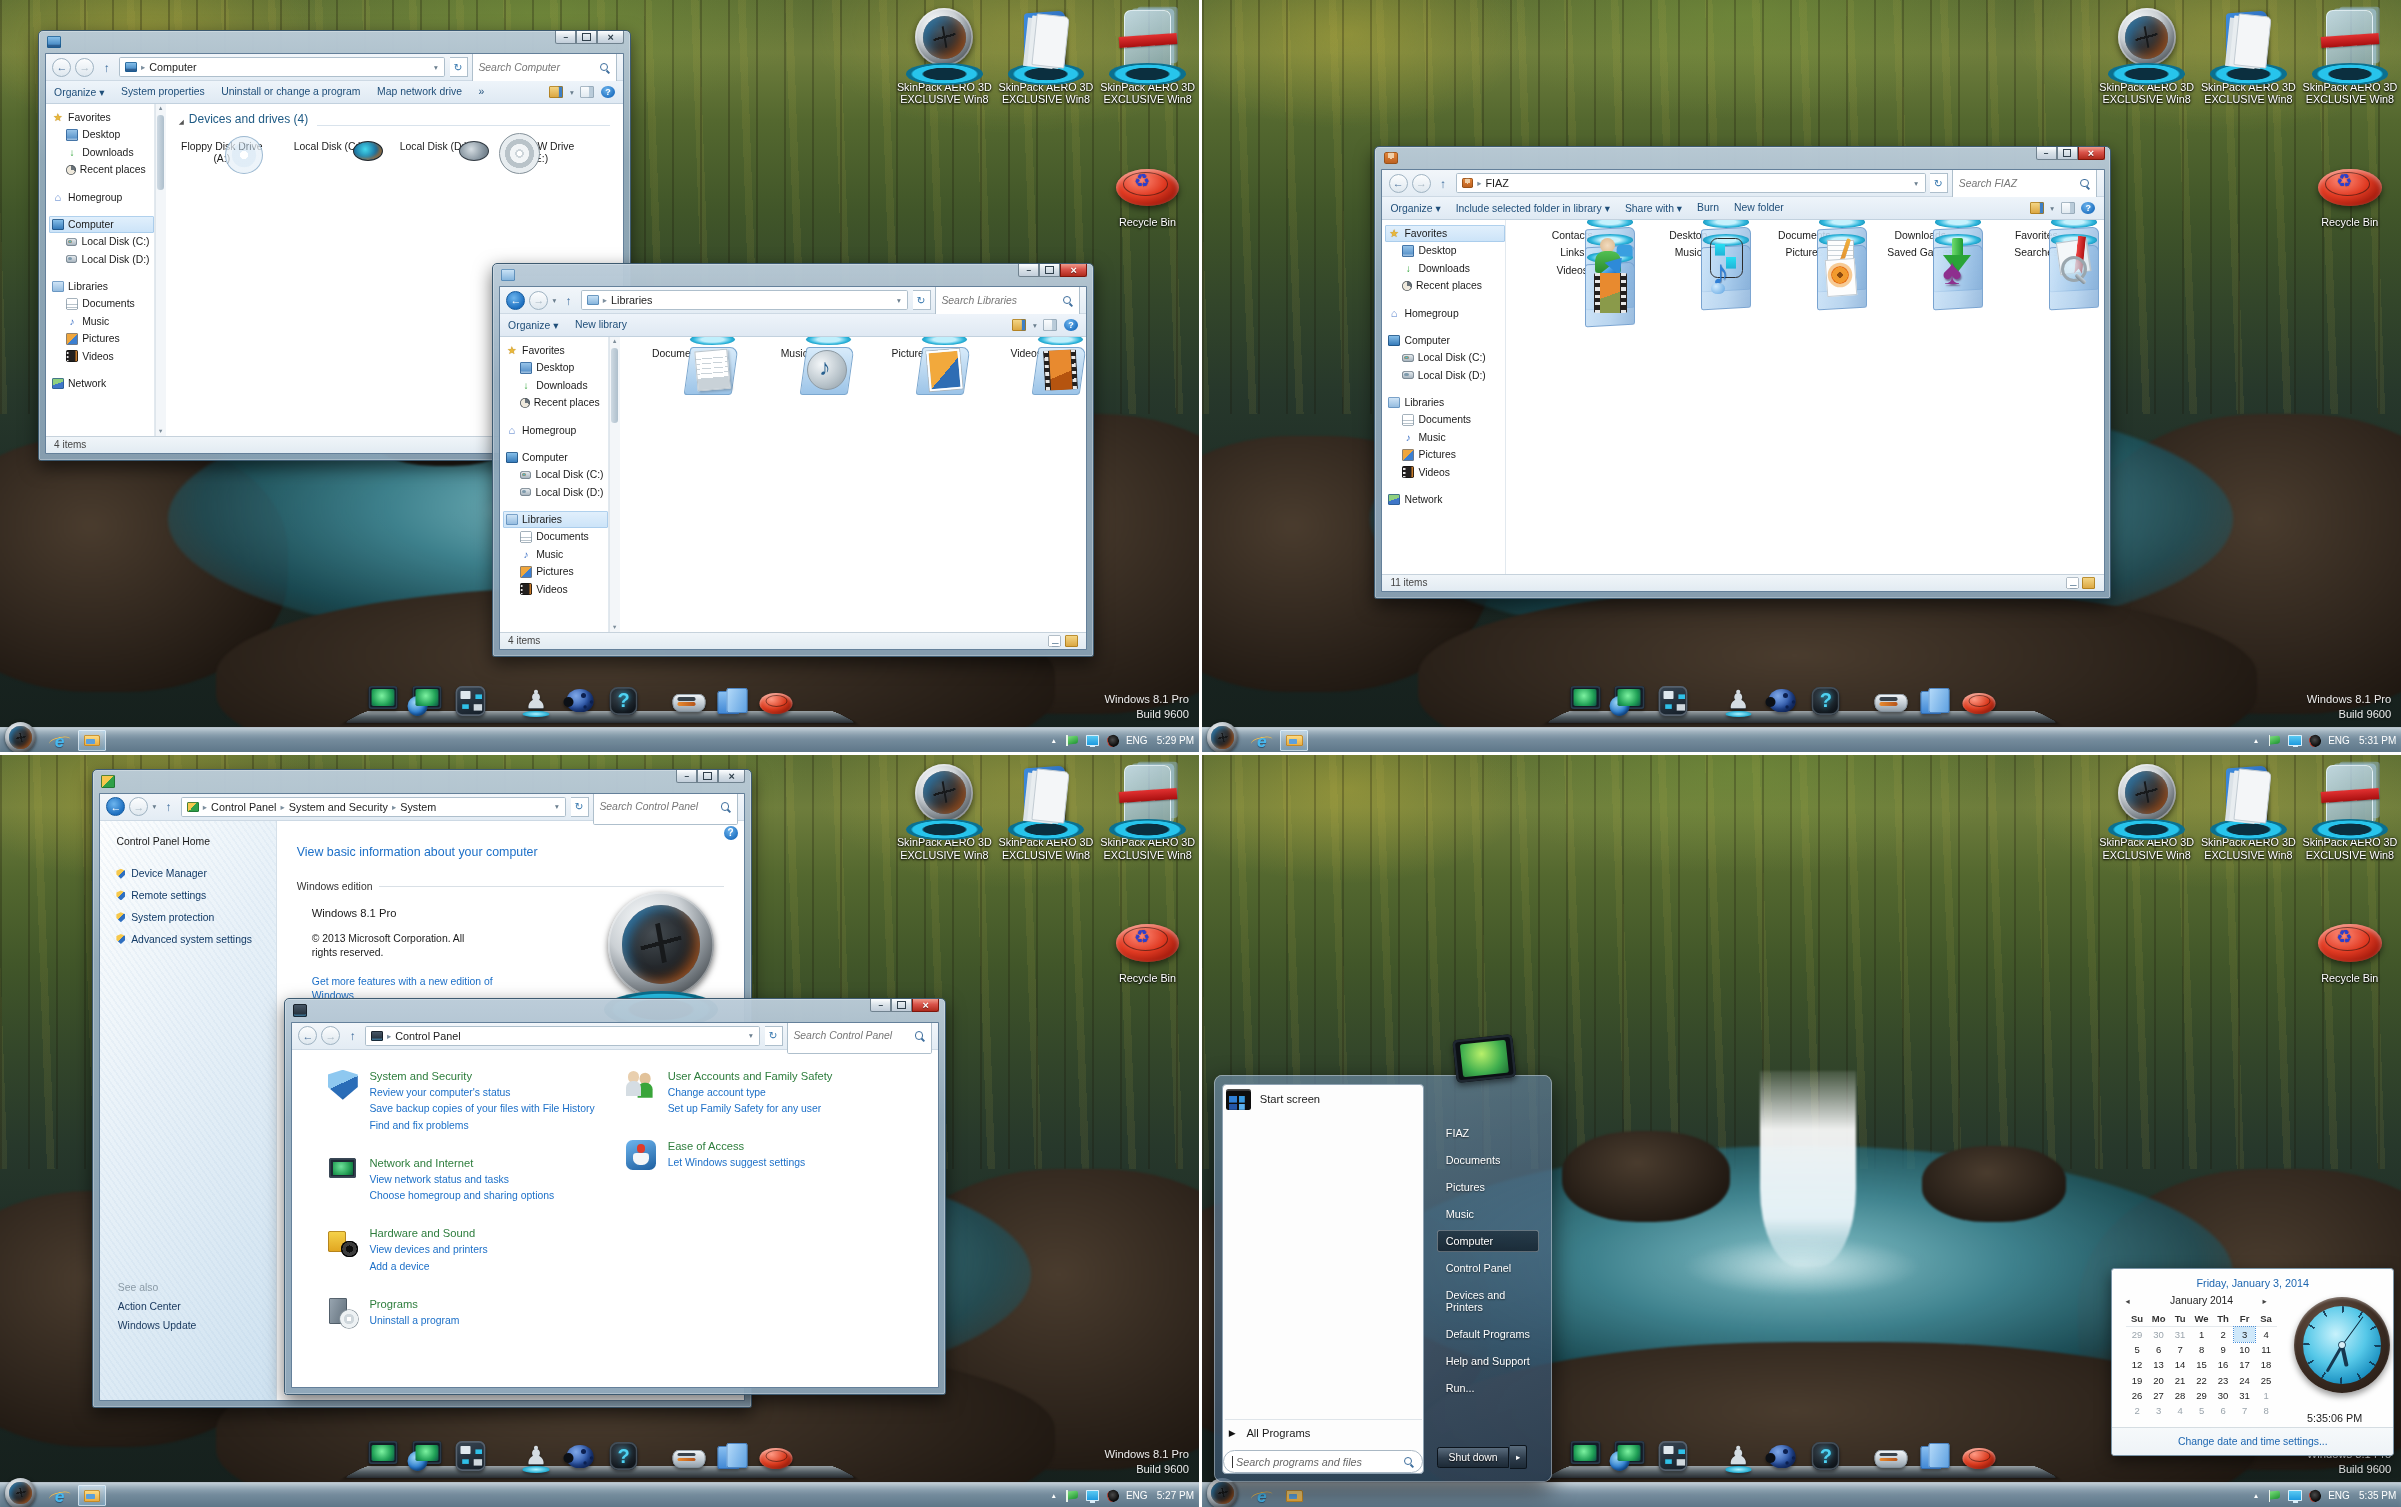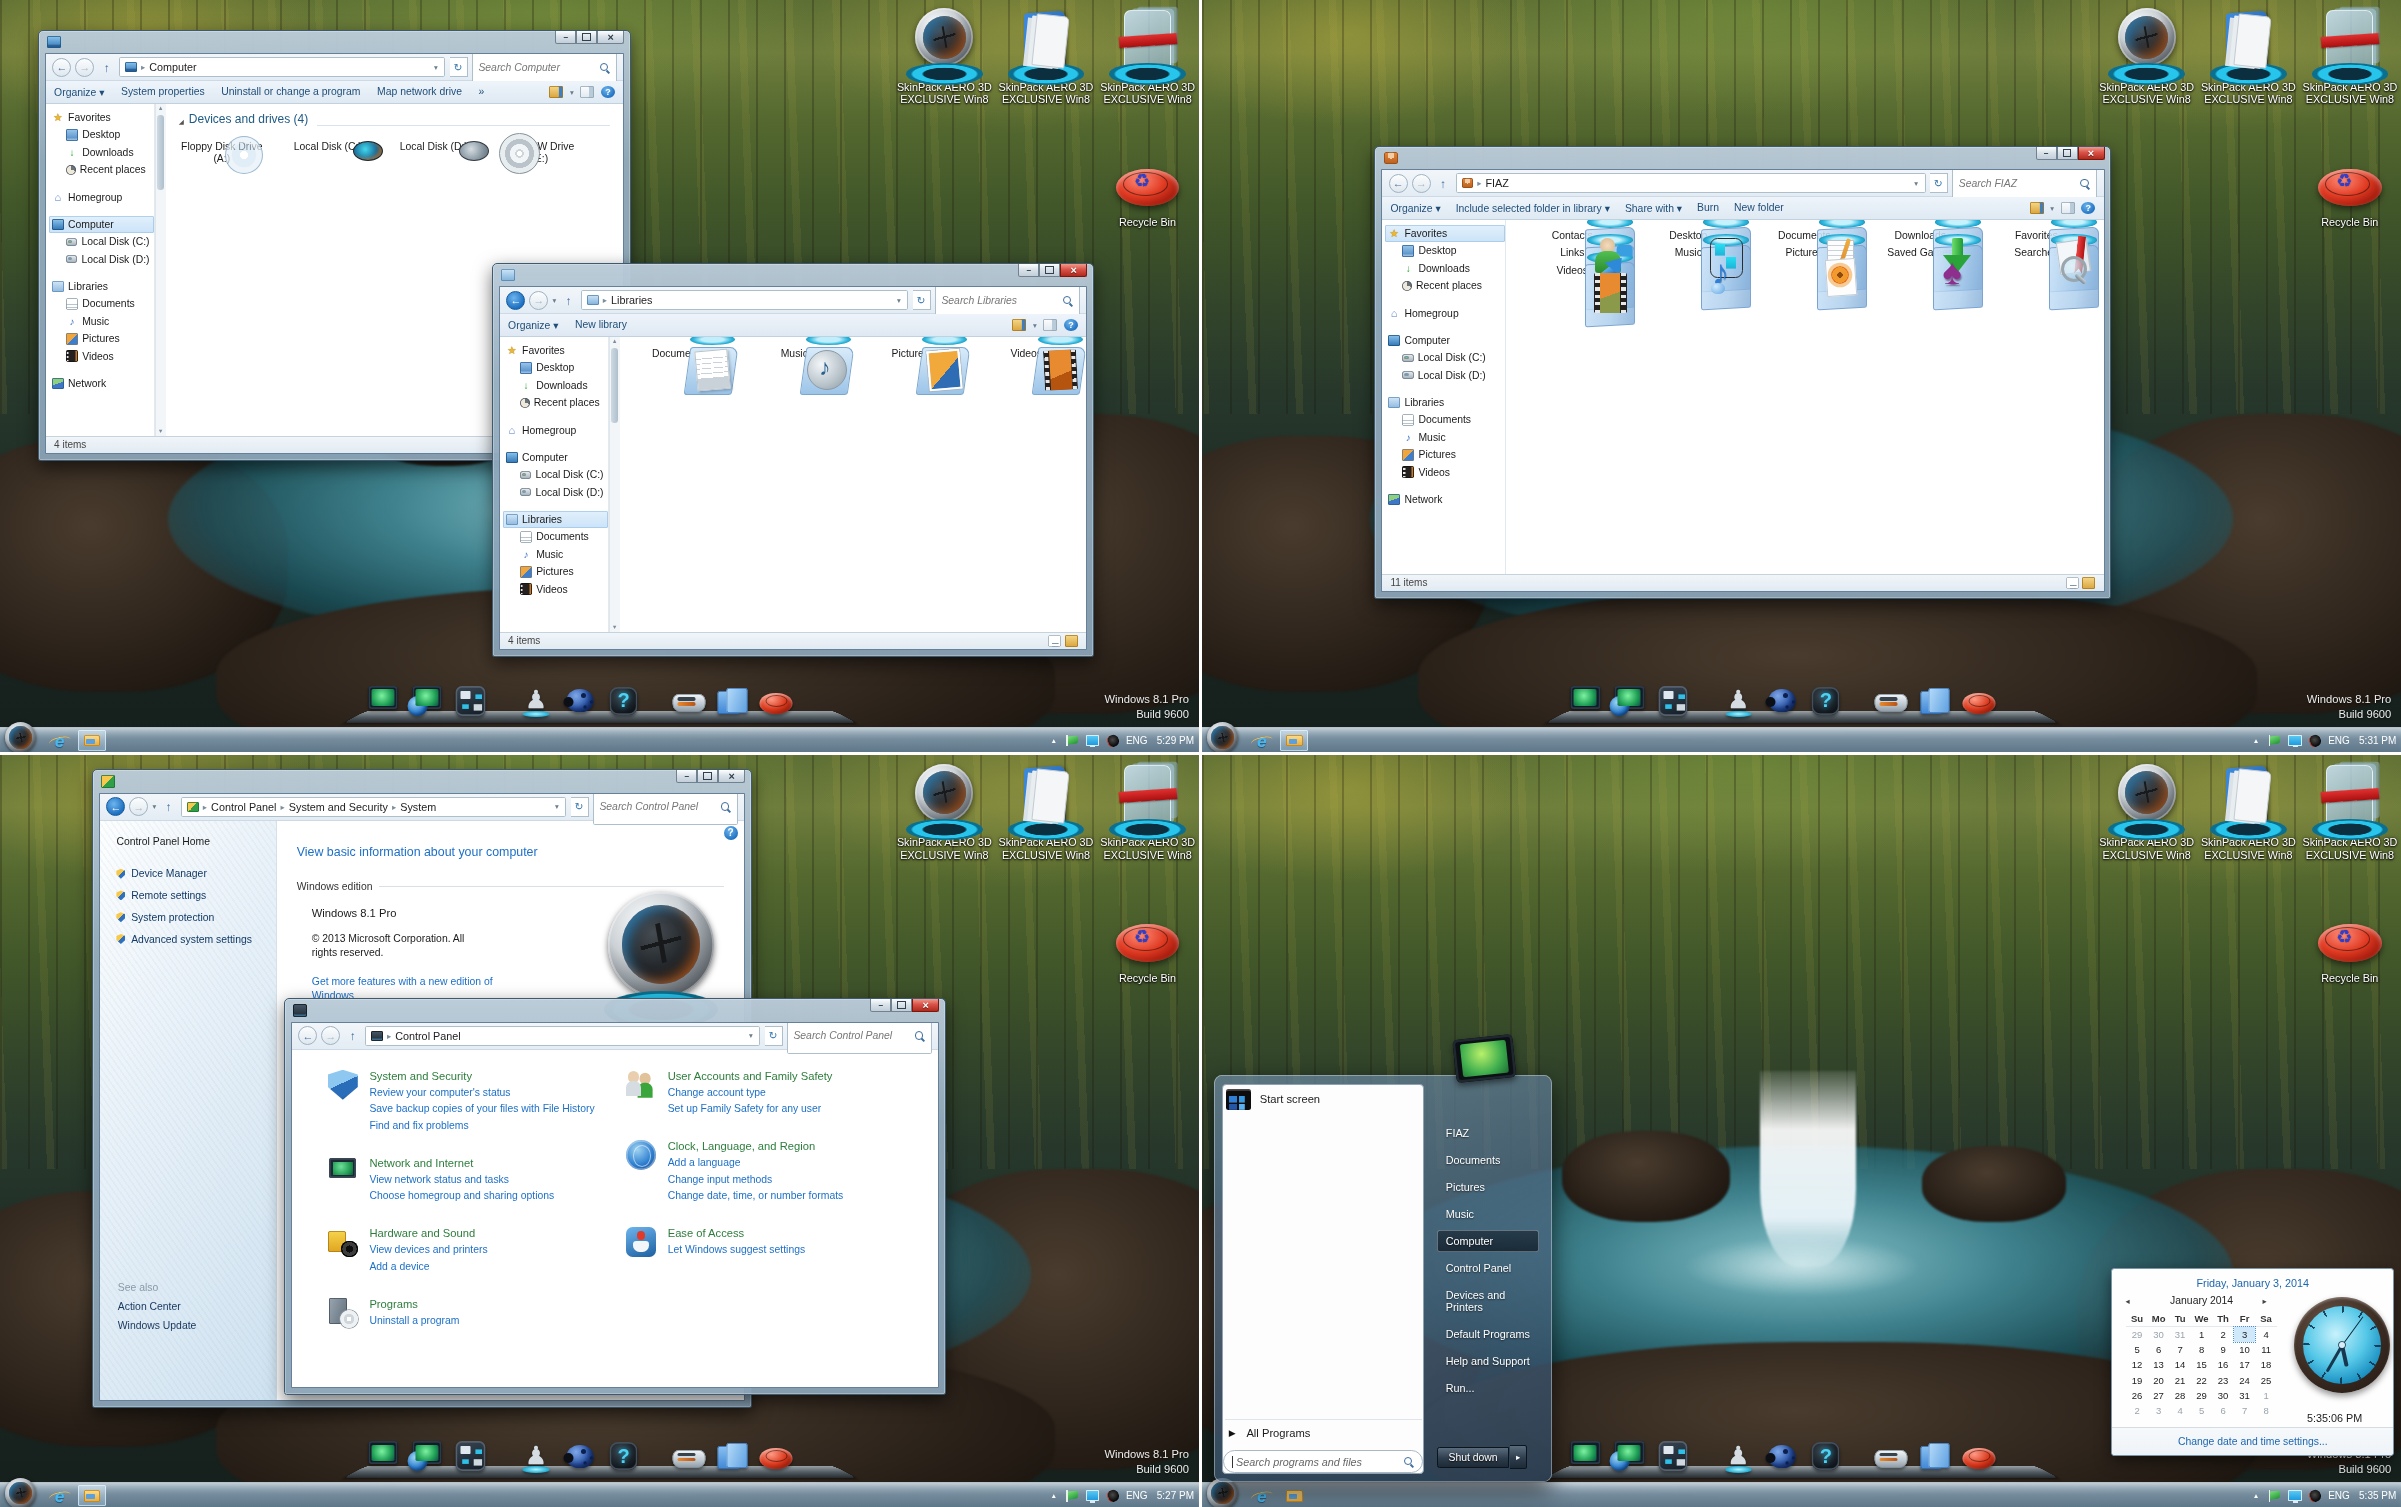--- a/index.html
+++ b/index.html
@@ -1042,31 +1042,20 @@
               </div>
           </div>
           <div class="cpcol">
             <div class="cpcat">
                 <span class="cpi i-users"></span>
                 <div class="cptxt">
                   <div class="t">User Accounts and Family Safety</div>
                   <div class="lks">
                     <div>Change account type</div>
                     <div>Set up Family Safety for any user</div>
-                  </div>
-                </div>
-              </div>
-            <div class="cpcat">
-                <span class="cpi i-clockg"></span>
-                <div class="cptxt">
-                  <div class="t">Clock, Language, and Region</div>
-                  <div class="lks">
-                    <div>Add a language</div>
-                    <div>Change input methods</div>
-                    <div>Change date, time, or number formats</div>
                   </div>
                 </div>
               </div>
             <div class="cpcat">
                 <span class="cpi i-ease"></span>
                 <div class="cptxt">
                   <div class="t">Ease of Access</div>
                   <div class="lks">
                     <div>Let Windows suggest settings</div>
                   </div>

